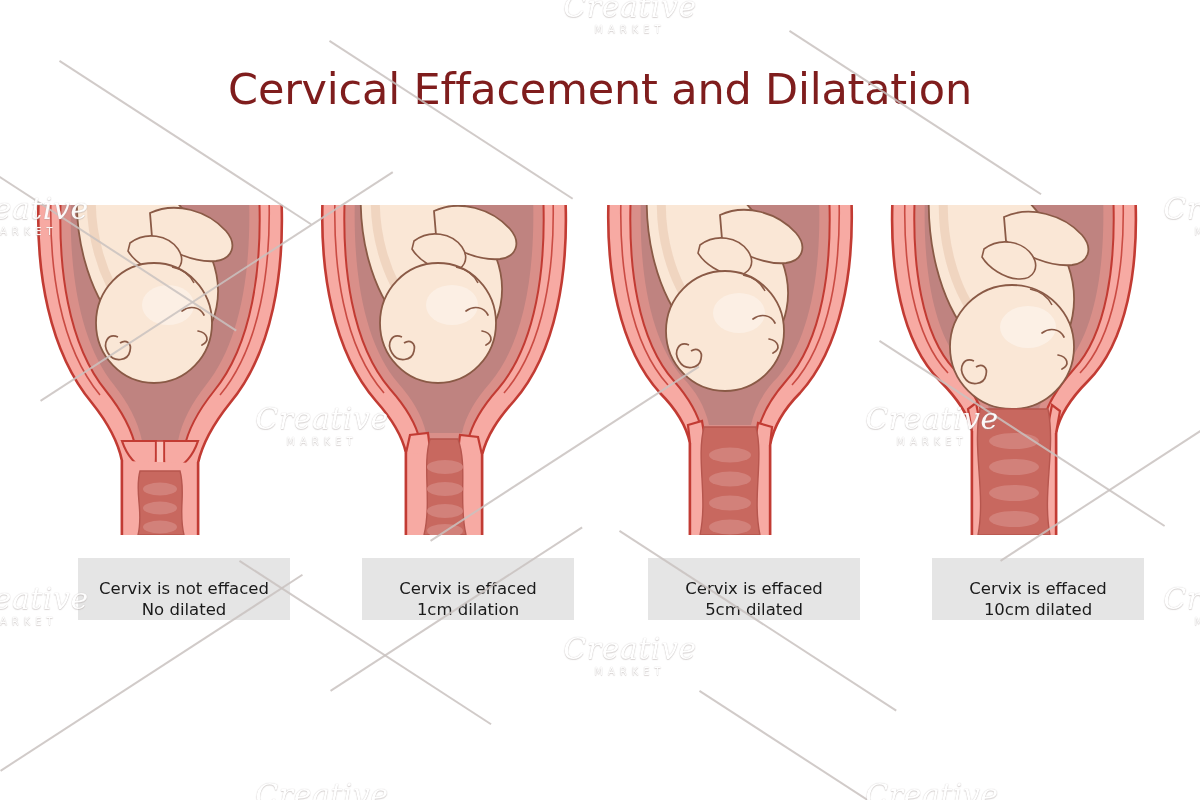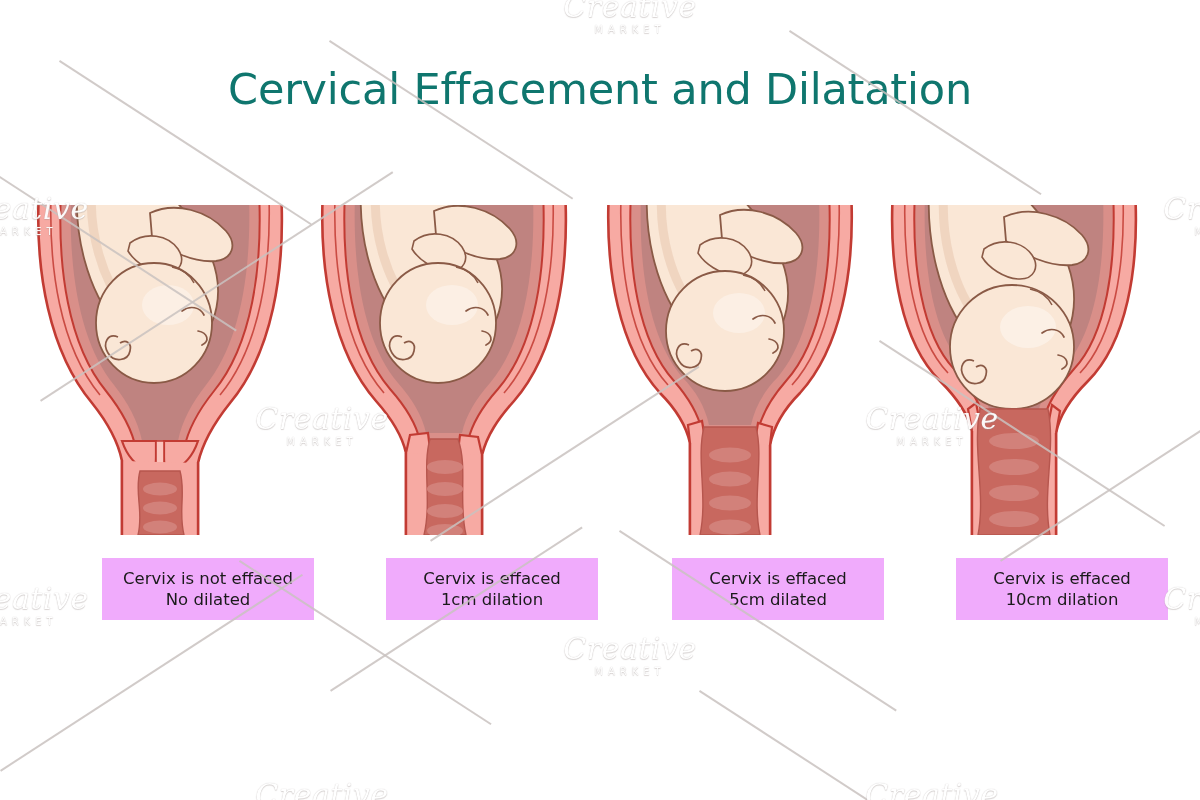--- a/index.html
+++ b/index.html
@@ -19,48 +19,47 @@
 
   
   #title {
     position: absolute;
     top: 64px;
     left: 0;
     width: 1200px;
     text-align: center;
     font-size: 43px;
     font-weight: 400;
-    color: #0f766e;
+    color: #7f1d1d;
     letter-spacing: -0.2px;
     font-family: "DejaVu Sans", "Liberation Sans", sans-serif;
   }
 
   
   .panel {
     position: absolute;
     top: 205px;
     width: 276px;
     height: 330px;
   }
   .panel svg { display: block; width: 276px; height: 330px; }
 
   
   .caption {
     position: absolute;
     height: 62px;
-    background: #f0abfc;
+    background: #e5e5e5;
     display: flex;
     flex-direction: column;
     align-items: center;
-    justify-content: center;
+    justify-content: flex-end;
     line-height: 1.28;
     font-size: 16.5px;
     color: #1a1a1a;
     font-family: "DejaVu Sans", "Liberation Sans", sans-serif;
-    margin-left: 24px;
   }
   .caption span { display: block; white-space: nowrap; }
 
   
   .wm-diag {
     position: absolute;
     background: #c9c2c0;
     height: 1.5px;
     transform-origin: 0 0;
     opacity: .85;
@@ -325,21 +324,21 @@
     <span>1cm dilation</span>
   </div>
 
   <div class="caption" style="left:648px; top:558px; width:212px;">
     <span>Cervix is effaced</span>
     <span>5cm dilated</span>
   </div>
 
   <div class="caption" style="left:932px; top:558px; width:212px;">
     <span>Cervix is effaced</span>
-    <span>10cm dilation</span>
+    <span>10cm dilated</span>
   </div>
 
   <div>
 
     <div class="wm-diag" style="left:-40px;  top:150px;  width:330px; transform:rotate(33deg);"></div>
     <div class="wm-diag" style="left:60px;   top:60px;   width:300px; transform:rotate(33deg);"></div>
     <div class="wm-diag" style="left:330px;  top:40px;   width:290px; transform:rotate(33deg);"></div>
     <div class="wm-diag" style="left:790px;  top:30px;   width:300px; transform:rotate(33deg);"></div>
     <div class="wm-diag" style="left:40px;   top:400px;  width:420px; transform:rotate(-33deg);"></div>
     <div class="wm-diag" style="left:0px;    top:770px;  width:360px; transform:rotate(-33deg);"></div>

